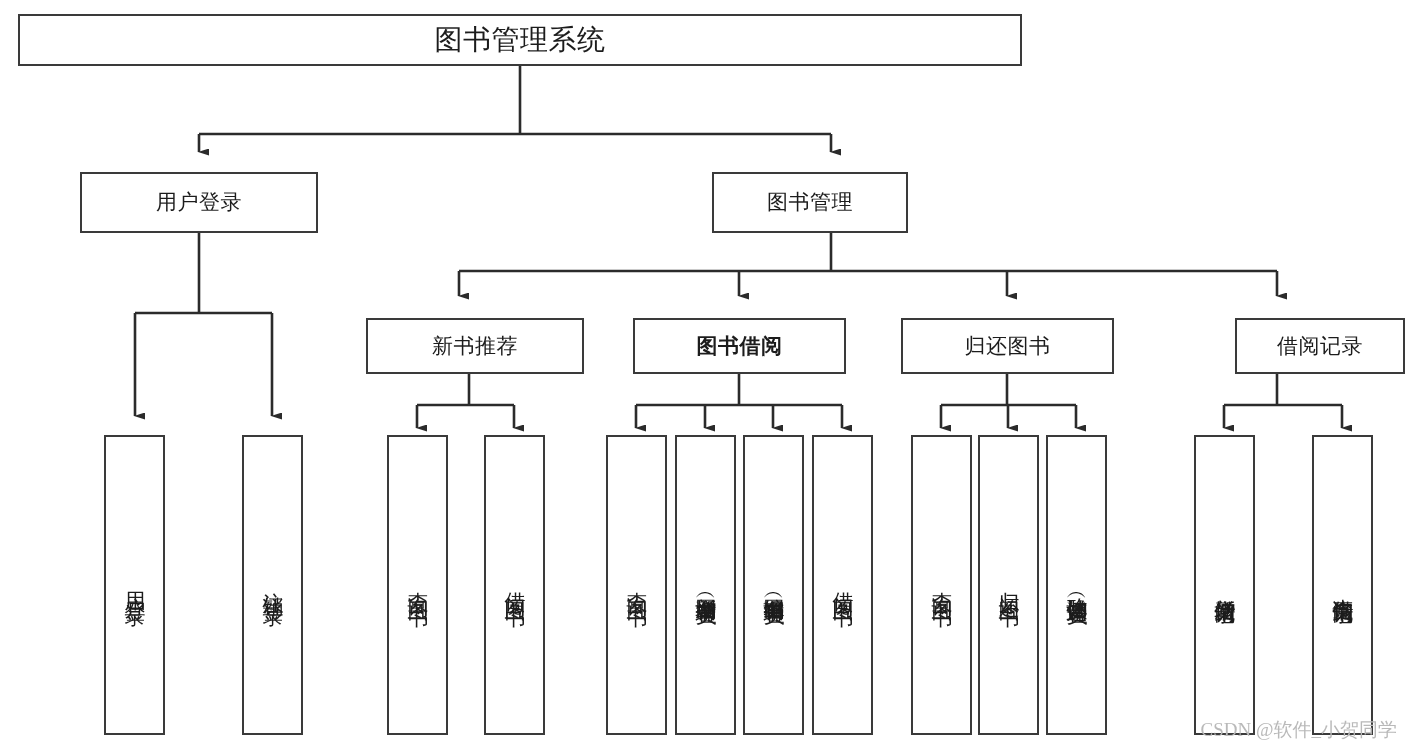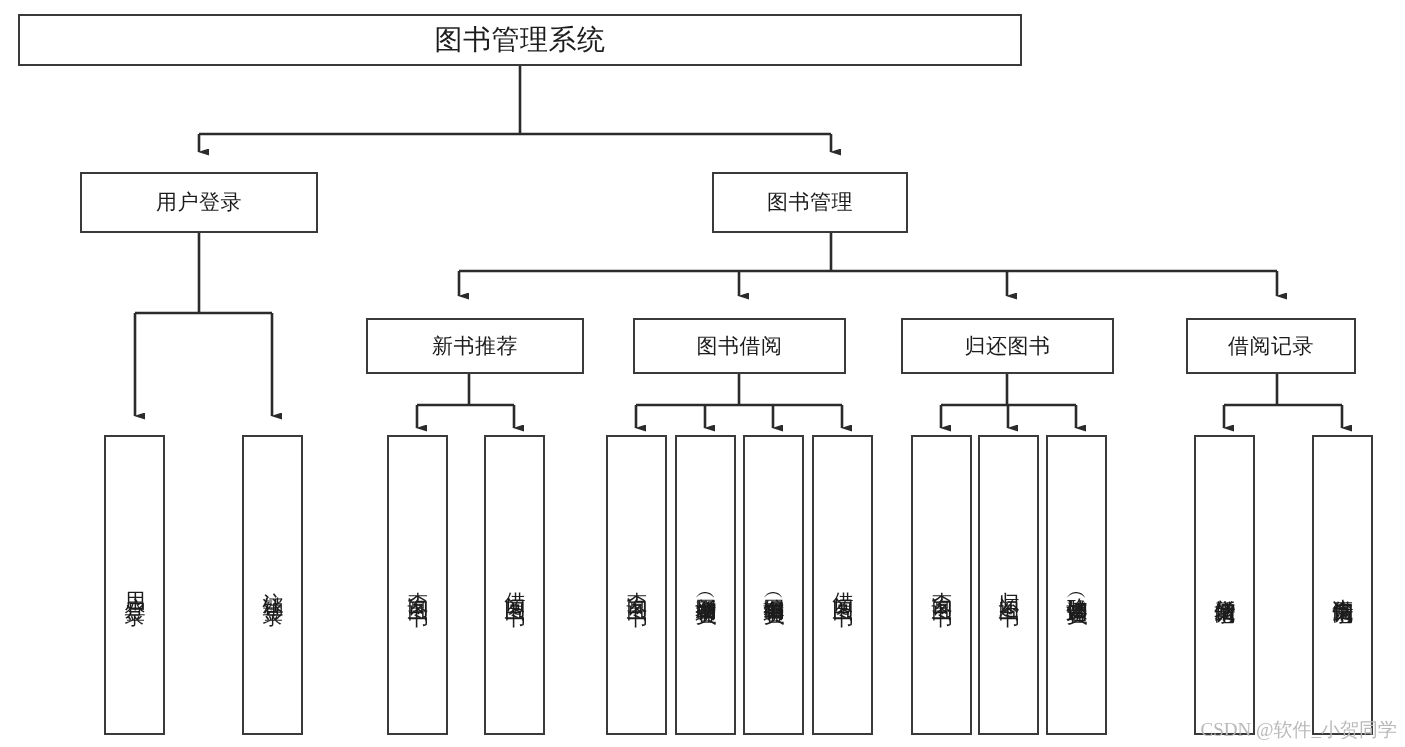--- a/index.html
+++ b/index.html
@@ -124,27 +124,27 @@
   <div class="node h-node" style="left:80px;top:172px;width:238px;height:61px;">
     <span class="node-label">用户登录</span>
   </div>
   <div class="node h-node" style="left:712px;top:172px;width:196px;height:61px;">
     <span class="node-label">图书管理</span>
   </div>
 
   <div class="node h-node" style="left:360px;top:318px;width:218px;height:56px;margin-left:6px;">
     <span class="node-label">新书推荐</span>
   </div>
-  <div class="node h-node" style="left:633px;top:318px;width:213px;height:56px;">
+  <div class="node h-node" style="left:633px;top:318px;width:213px;height:56px;font-weight:bold;">
     <span class="node-label">图书借阅</span>
   </div>
   <div class="node h-node" style="left:901px;top:318px;width:213px;height:56px;">
     <span class="node-label">归还图书</span>
   </div>
-  <div class="node h-node" style="left:1186px;top:318px;width:170px;height:56px;">
+  <div class="node h-node" style="left:1235px;top:318px;width:170px;height:56px;">
     <span class="node-label">借阅记录</span>
   </div>
 
   <div class="node v-node" style="left:104px;top:435px;width:61px;height:300px;">
     <span class="node-label">用户登录</span>
   </div>
   <div class="node v-node" style="left:242px;top:435px;width:61px;height:300px;">
     <span class="node-label">注销登录</span>
   </div>
 

